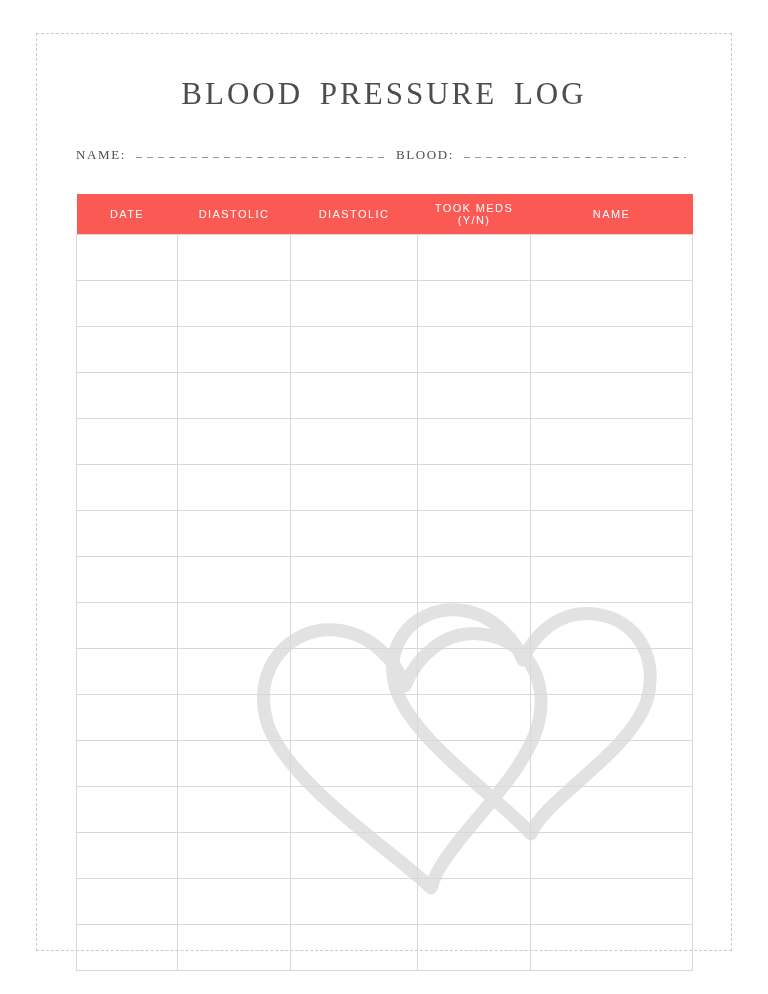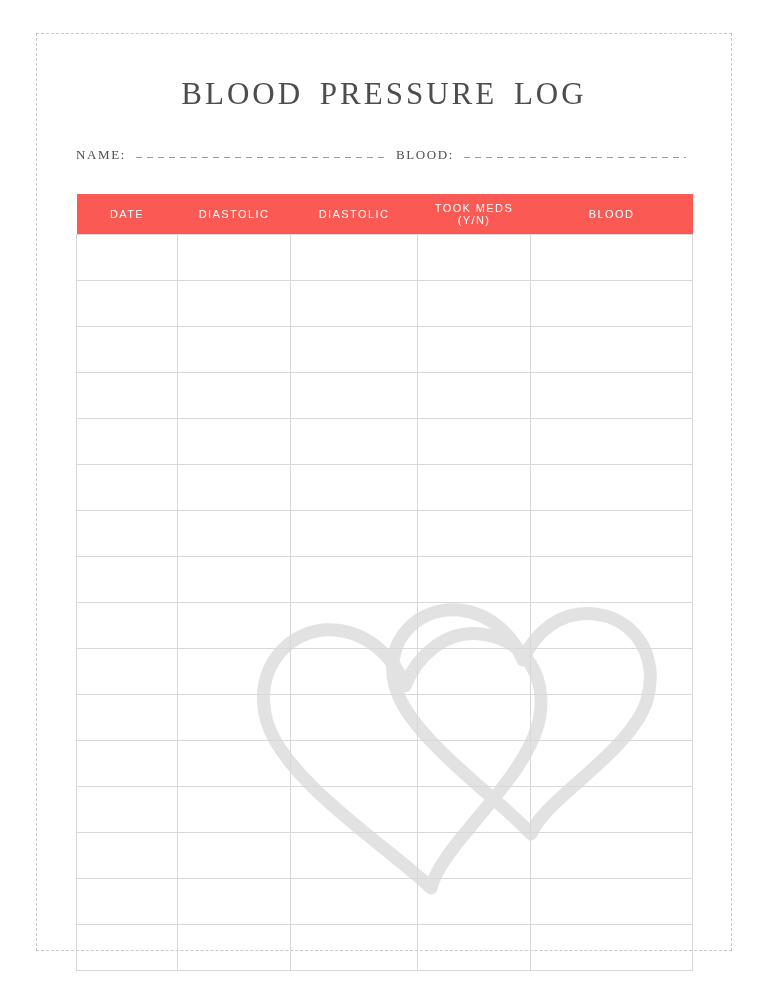--- a/index.html
+++ b/index.html
@@ -142,21 +142,21 @@
         <col class="c-dia">
         <col class="c-meds">
         <col class="c-notes">
     </colgroup>
     <thead>
       <tr>
         <th>DATE</th>
         <th>DIASTOLIC</th>
         <th>DIASTOLIC</th>
         <th>TOOK MEDS (Y/N)</th>
-        <th>BLOOD</th>
+        <th>NAME</th>
       </tr>
     </thead>
     <tbody>
       <tr>
         <td></td>
         <td></td>
         <td></td>
         <td></td>
         <td></td>
       </tr>

